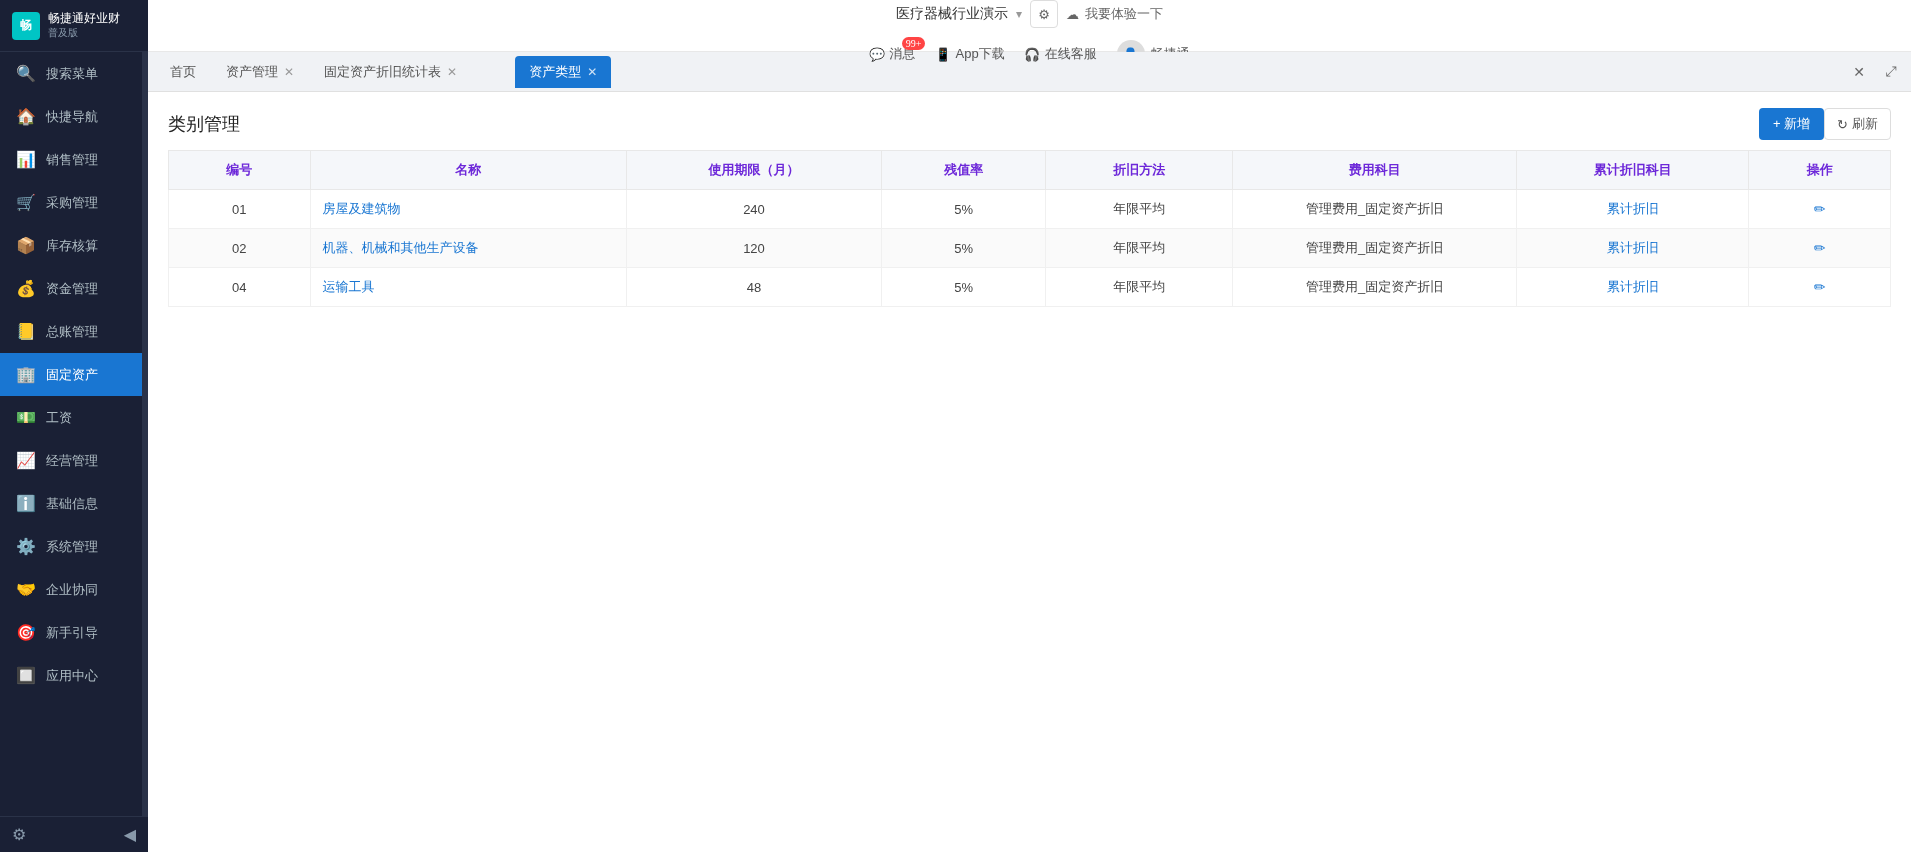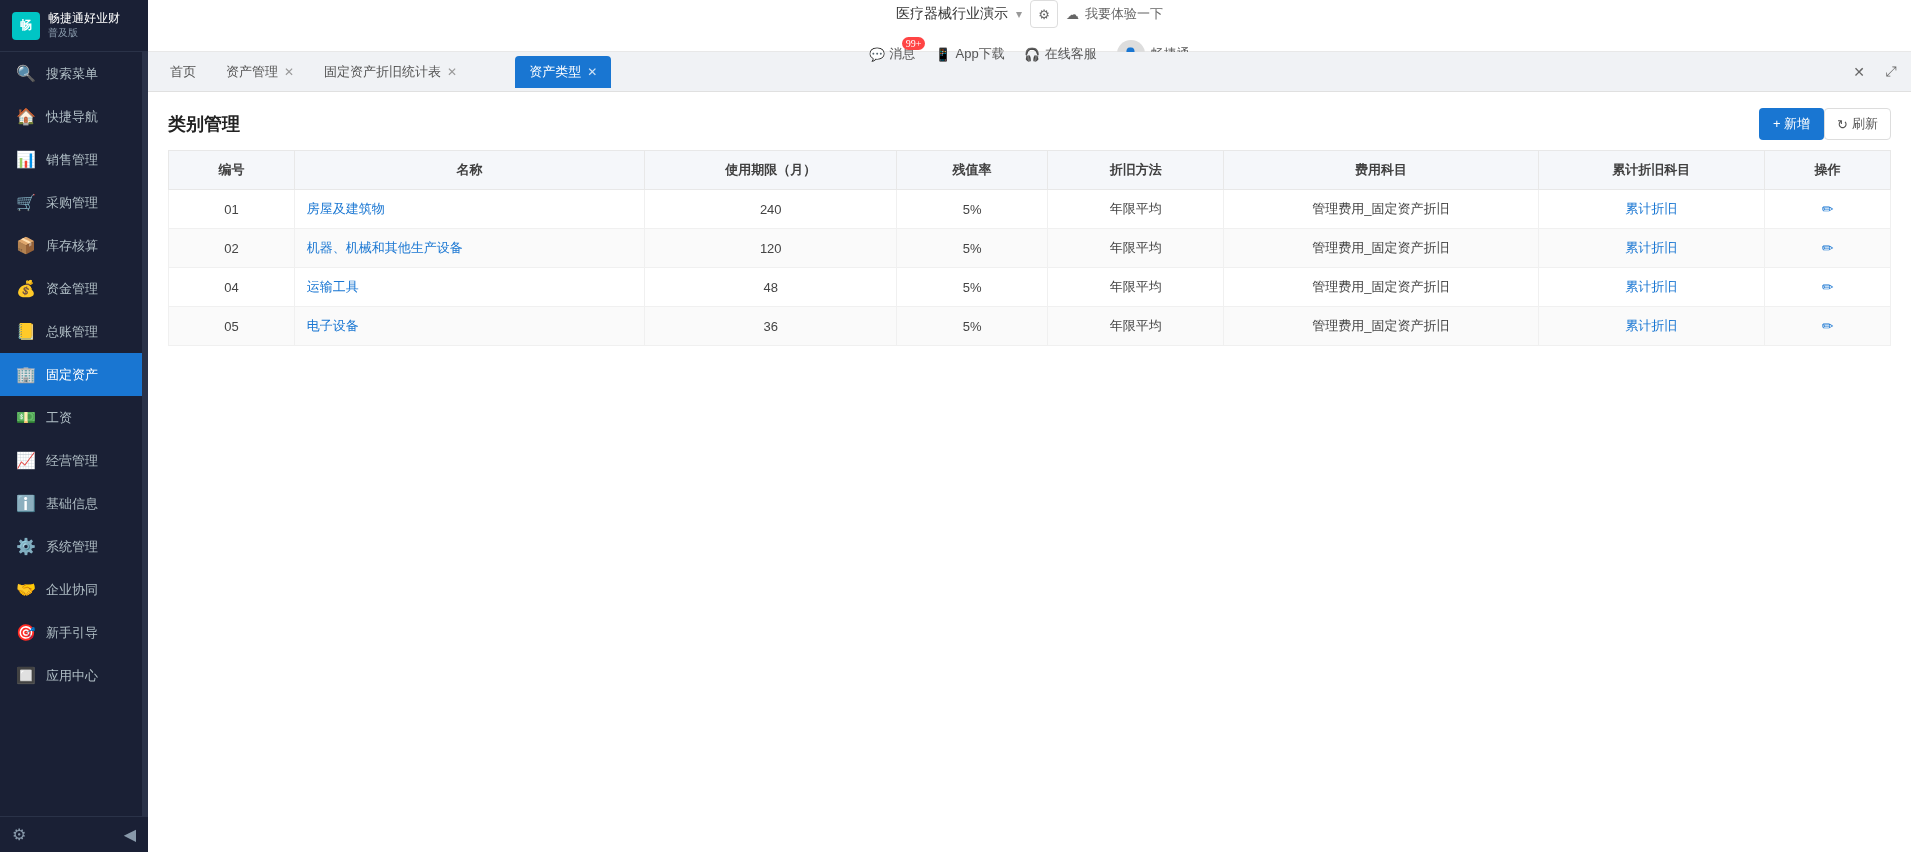--- a/index.html
+++ b/index.html
@@ -230,21 +230,21 @@
       overflow: hidden;
     }
     .page-header {
       padding: 16px 20px 10px;
       display: flex;
       align-items: center;
       justify-content: space-between;
     }
     .page-title {
       font-size: 18px;
-      font-weight: 700;
+      font-weight: 400;
       color: #222;
     }
     .page-actions {
       display: flex;
       padding-left: 46px;
     }
     .btn-new {
       background: #1976d2;
       color: #fff;
       border: none;
@@ -277,24 +277,24 @@
     }
     table {
       width: 100%;
       border-collapse: collapse;
       background: #fff;
     }
     thead tr {
       background: #f5f7fa;
     }
     th {
-      padding: 10px 19px;
+      padding: 10px 27px;
       text-align: center;
       font-weight: 600;
-      color: #404040;
+      color: #6d28d9;
       font-size: 13px;
       border: 1px solid #e8e8e8;
     }
     td {
       padding: 10px 12px;
       text-align: center;
       font-size: 13px;
       color: #444;
       border: 1px solid #f0f0f0;
     }
@@ -502,28 +502,18 @@
             <tr>
     <td>04</td>
     <td class="td-name">运输工具</td>
     <td>48</td>
     <td>5%</td>
     <td>年限平均</td>
     <td>管理费用_固定资产折旧</td>
     <td class="td-cumulative">累计折旧</td>
     <td><span class="td-edit-icon">✏</span></td>
   </tr>
-            <tr>
-    <td>05</td>
-    <td class="td-name">电子设备</td>
-    <td>36</td>
-    <td>5%</td>
-    <td>年限平均</td>
-    <td>管理费用_固定资产折旧</td>
-    <td class="td-cumulative">累计折旧</td>
-    <td><span class="td-edit-icon">✏</span></td>
-  </tr>
           </tbody>
       </table>
     </div>
   </div>
 
 </div>
 
 </body></html>

